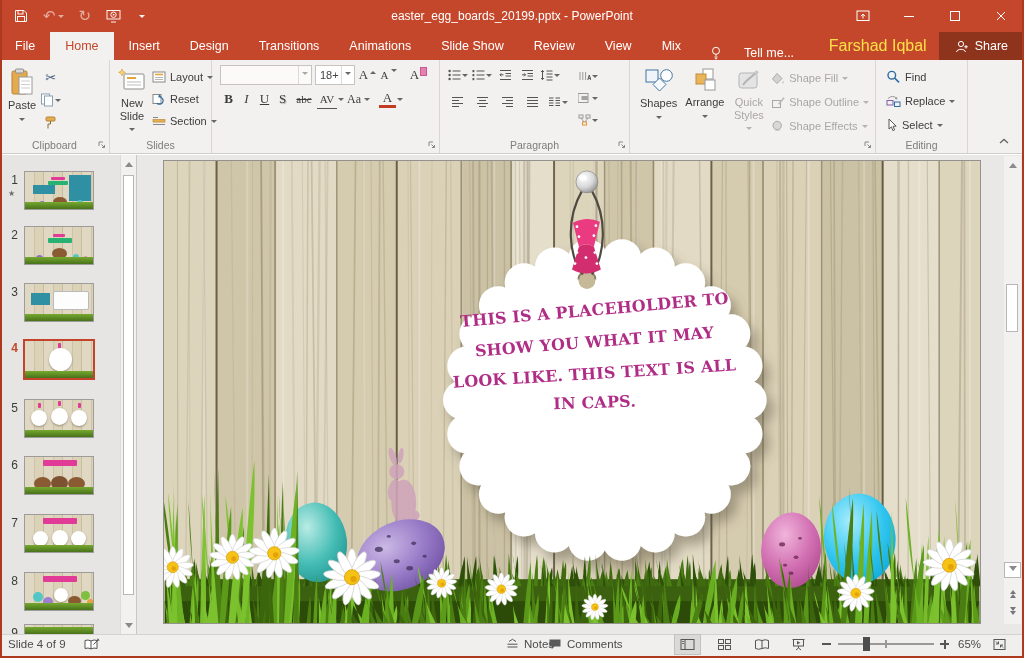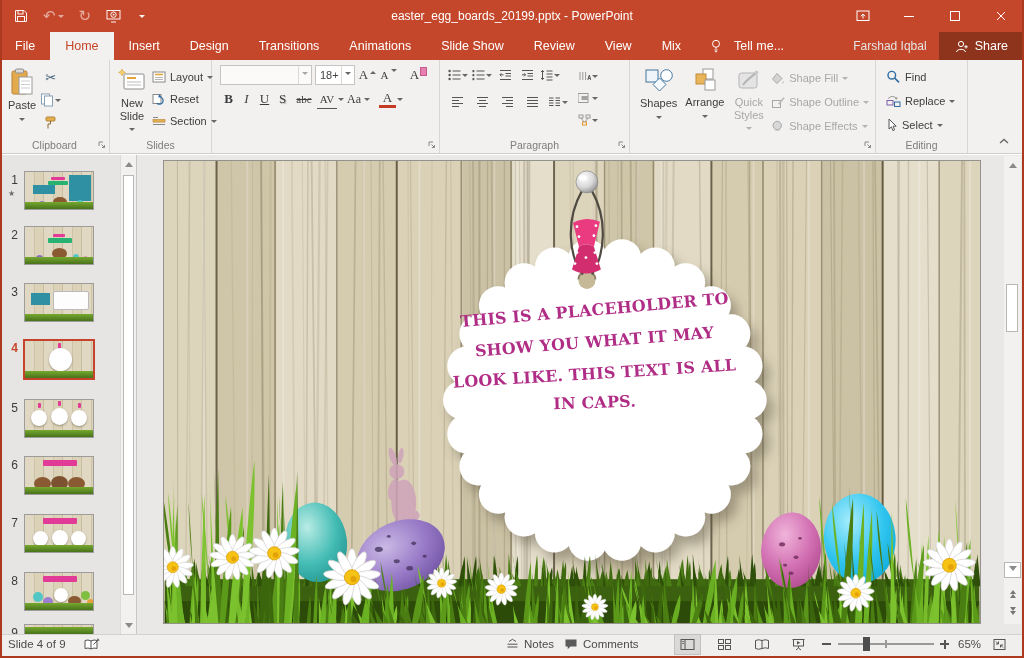--- a/index.html
+++ b/index.html
@@ -13,23 +13,23 @@
   .qat .ticon{opacity:.95;}
   .qat .dim{opacity:.55;}
   .tglyph{color:#fff;font-size:15px;line-height:1;}
   .title-text{position:absolute;left:200px;right:200px;top:0;height:32px;line-height:32px;text-align:center;font-size:12px;color:#fff;white-space:nowrap;}
   .wincontrols{position:absolute;right:0;top:0;height:32px;display:flex;}
   .wbtn{width:46px;height:32px;display:flex;align-items:center;justify-content:center;}
   
   .tabsrow{position:absolute;left:0;top:32px;width:1024px;height:28px;background:#c5472b;display:flex;align-items:stretch;}
   .tab{color:#fff;font-size:12.5px;padding:0 15px;display:flex;align-items:center;white-space:nowrap;}
   .tab.active{background:#f3f1f0;color:#c5472b;}
-  .tellme{display:flex;align-items:center;gap:12px;color:#fff;font-size:12.5px;padding:0 14px;}
+  .tellme{display:flex;align-items:flex-end;gap:22px;color:#fff;font-size:12.5px;padding:0 14px;}
   .tr-spacer{flex:1;}
-  .username{color:#e5e5e5;font-size:12px;display:flex;align-items:center;padding:0 12px;white-space:nowrap;}
+  .username{color:#fde047;font-size:16px;display:flex;align-items:center;padding:0 12px;white-space:nowrap;}
   .sharebtn{background:#8e331c;color:#fff;font-size:12.5px;display:flex;align-items:center;gap:6px;padding:0 16px;}
   
   .ribbon{position:absolute;left:0;top:60px;width:1024px;height:94px;background:#f3f1f0;border-bottom:1px solid #cfcdca;display:flex;}
   .rgroup{position:relative;height:100%;border-right:1px solid #d9d6d3;padding:5px 4px 16px 4px;flex-shrink:0;}
   .glabel{position:absolute;bottom:2px;left:0;right:0;text-align:center;font-size:10.5px;color:#7d7d7d;}
   .dlg{position:absolute;right:2px;bottom:3px;}
   .bigbtn{display:inline-flex;flex-direction:column;align-items:center;justify-content:flex-start;gap:3px;font-size:11px;color:#3c3c3c;padding:3px 4px;height:72px;text-align:center;line-height:1.15;}
   .smbtn{display:flex;align-items:center;gap:4px;font-size:11px;color:#3c3c3c;height:22px;padding:0 2px;white-space:nowrap;}
   .car{display:inline-block;width:0;height:0;border:3px solid transparent;border-top:3.5px solid #666;margin-top:3px;}
   .car.w{border-top-color:#fff;margin-left:2px;}
@@ -1582,21 +1582,21 @@
       </div>
     <div class="sb-item" style="left:506px;">
         <i>
           <svg width="13" height="12" viewBox="0 0 13 12">
             <path d="M3,3.5 l3.5,-2.2 3.5,2.2" fill="none" stroke="#555"></path>
             <path d="M1.5,6.2 h10 M1.5,9 h10" stroke="#555"></path>
           </svg>
         </i>
         <span>Notes</span>
       </div>
-    <div class="sb-item" style="left:564px;text-align:center;">
+    <div class="sb-item" style="left:548px;text-align:center;">
         <i>
           <svg width="14" height="13" viewBox="0 0 14 13">
             <path d="M1.5,1.5 h11 v7 h-6 l-2.8,2.8 v-2.8 h-2.2z" fill="#5a5a5a"></path>
           </svg>
         </i>
         <span>Comments</span>
       </div>
     <div class="sb-item" style="left:674px;gap:10px;">
       <span class="viewbtn sel">
           <i>

